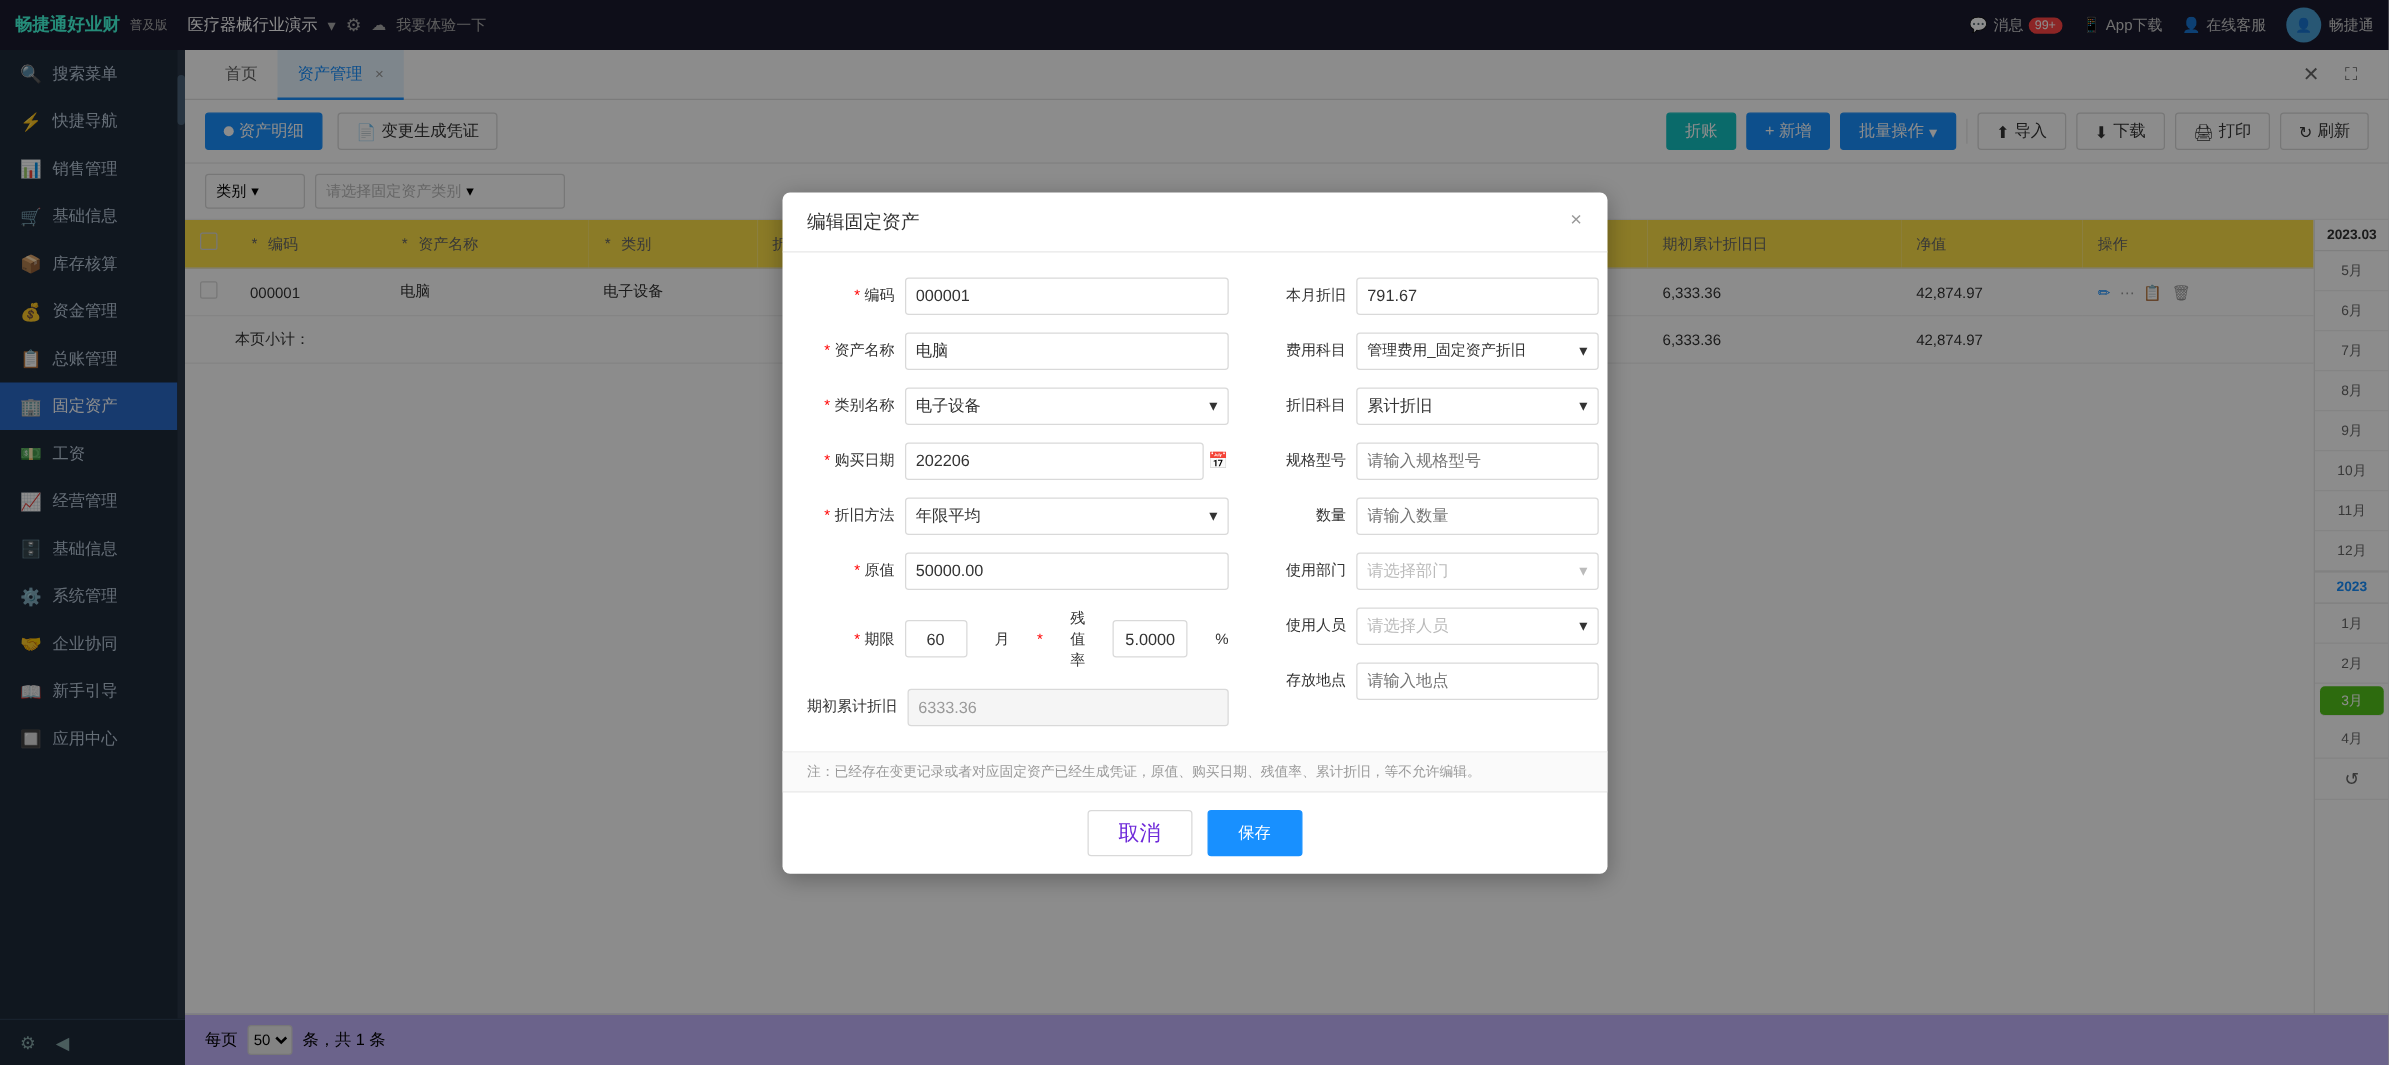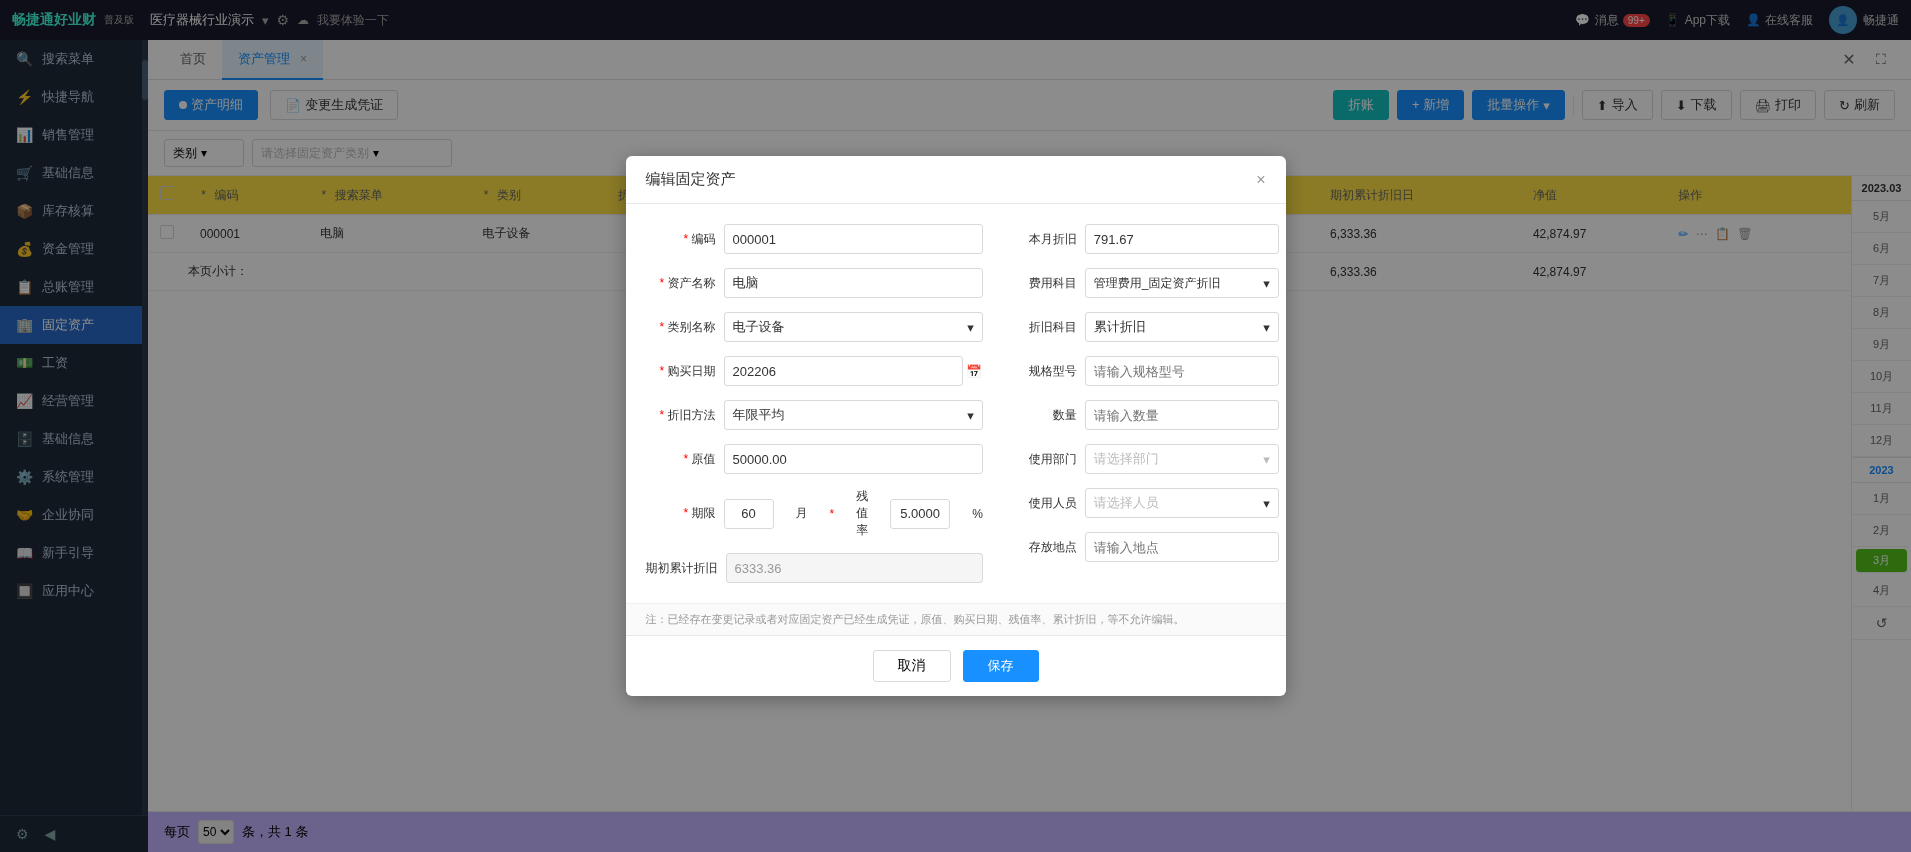--- a/index.html
+++ b/index.html
@@ -70,21 +70,21 @@
     
     .form-row { display: flex; align-items: center; gap: 8px; }
     .form-label { font-size: 12px; color: #333; white-space: nowrap; min-width: 70px; text-align: right; }
     .form-label.required::before { content: '* '; color: #f00; }
     .form-input { flex: 1; height: 30px; border: 1px solid #d9d9d9; border-radius: 3px; padding: 0 8px; font-size: 13px; color: #333; outline: none; }
     .form-input.disabled { background: #f5f5f5; color: #999; }
     .form-select { flex: 1; height: 30px; border: 1px solid #d9d9d9; border-radius: 3px; padding: 0 8px; font-size: 13px; color: #333; display: flex; align-items: center; justify-content: space-between; cursor: pointer; background: #fff; }
     .form-select.placeholder { color: #bbb; }
     .inline-input { width: 60px; height: 30px; border: 1px solid #d9d9d9; border-radius: 3px; padding: 0 8px; font-size: 13px; text-align: center; }
     .cal-icon { color: #999; cursor: pointer; }
-    .modal-btn-cancel { padding: 6px 24px; border: 1px solid #d9d9d9; background: #fff; border-radius: 3px; cursor: pointer; font-size: 14px; color: #000000; }
+    .modal-btn-cancel { padding: 6px 24px; border: 1px solid #d9d9d9; background: #fff; border-radius: 3px; cursor: pointer; font-size: 17px; color: #6d28d9; }
     .modal-btn-save { padding: 6px 24px; border: 1px solid #1890ff; background: #1890ff; border-radius: 3px; cursor: pointer; font-size: 13px; color: #fff; }
     .checkbox { width: 14px; height: 14px; border: 1px solid #d9d9d9; border-radius: 2px; display: inline-block; }
 
     
     ::-webkit-scrollbar { width: 6px; height: 6px; }
     ::-webkit-scrollbar-track { background: #f0f0f0; }
     ::-webkit-scrollbar-thumb { background: #ccc; border-radius: 3px; }
 
     .divider { border: none; border-left: 1px solid #e8e8e8; height: 20px; }
 
@@ -275,21 +275,21 @@
         </div>
       </div>
 
       <div style="display:flex;flex:1;overflow:hidden;">
         <div class="table-container">
           <table>
             <thead>
               <tr>
                 <th style="width:40px;"><span class="checkbox"></span></th>
                 <th>* 编码</th>
-                <th>* 搜索菜单</th>
+                <th>* 资产名称</th>
                 <th>* 类别</th>
                 <th>折旧方法</th>
                 <th>原值</th>
                 <th>期限（月）</th>
                 <th>残值率%</th>
                 <th>开始计提折旧日</th>
                 <th>期初累计折旧日</th>
                 <th>净值</th>
                 <th>操作</th>
               </tr>

